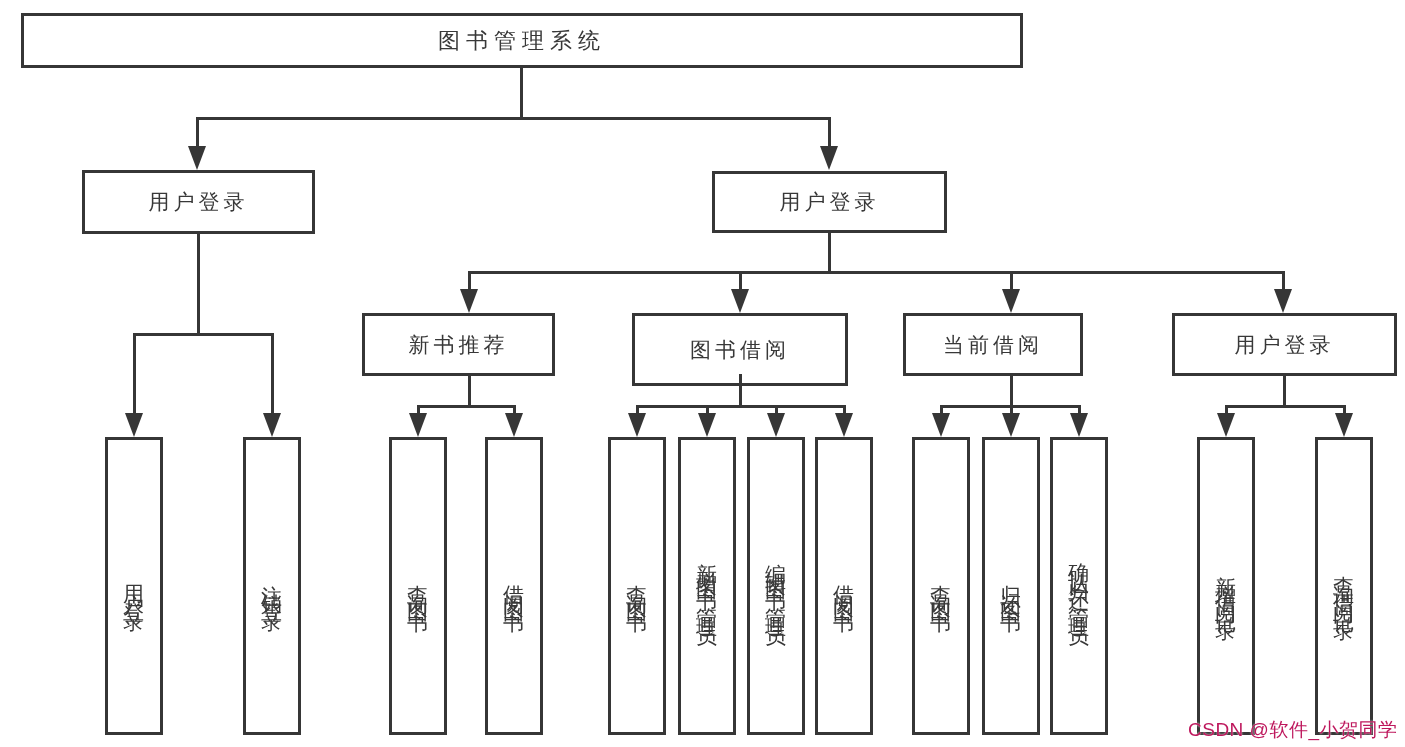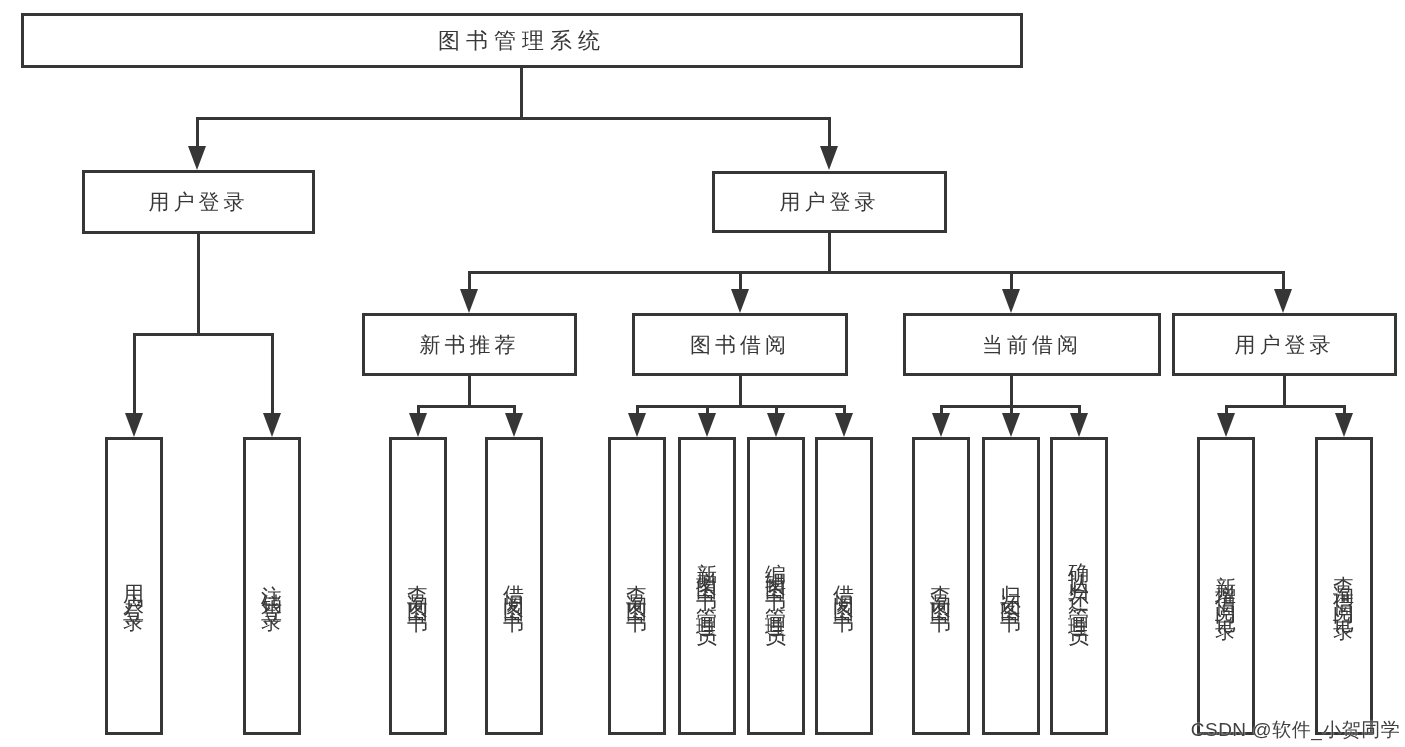--- a/index.html
+++ b/index.html
@@ -3,21 +3,20 @@
 <meta charset="utf-8">
 <style>
   html, body { margin: 0; padding: 0; background: #ffffff; }
   #canvas {
     position: relative;
     width: 1405px;
     height: 747px;
     background: #ffffff;
     font-family: "Liberation Sans", sans-serif;
     overflow: hidden;
-    text-align: center;
   }
   .node {
     position: absolute;
     box-sizing: border-box;
     border: 3px solid #363636;
     background: #ffffff;
     display: flex;
     align-items: center;
     justify-content: center;
   }
@@ -57,21 +56,21 @@
     border-left: 9px solid transparent;
     border-right: 9px solid transparent;
     border-top: 24px solid #363636;
   }
   #watermark {
     position: absolute;
     left: 1188px;
     top: 717px;
     width: 215px;
     font-size: 19px;
-    color: #404040;
+    color: #be185d;
     letter-spacing: 0.5px;
     text-shadow: 0 0 2px #ffffff;
     white-space: nowrap;
   }
 </style>
 </head>
 <body>
 
 <div id="canvas">
 
@@ -79,27 +78,27 @@
     <span>图书管理系统</span>
   </div>
 
   <div class="node" style="left:82px; top:170px; width:233px; height:64px;">
     <span>用户登录</span>
   </div>
   <div class="node" style="left:712px; top:171px; width:235px; height:62px;">
     <span>用户登录</span>
   </div>
 
-  <div class="node" style="left:362px; top:313px; width:215px; height:63px;">
+  <div class="node" style="left:362px; top:313px; width:193px; height:63px;">
     <span>新书推荐</span>
   </div>
-  <div class="node" style="left:632px; top:313px; width:216px; height:63px;">
+  <div class="node" style="left:632px; top:313px; width:216px; height:73px;">
     <span>图书借阅</span>
   </div>
-  <div class="node" style="left:903px; top:313px; width:258px; height:63px;">
+  <div class="node" style="left:903px; top:313px; width:180px; height:63px;">
     <span>当前借阅</span>
   </div>
   <div class="node" style="left:1172px; top:313px; width:225px; height:63px;">
     <span>用户登录</span>
   </div>
 
   <div class="leaf" style="left:105px;">
     <span>用户登录</span>
   </div>
   <div class="leaf" style="left:243px;">

